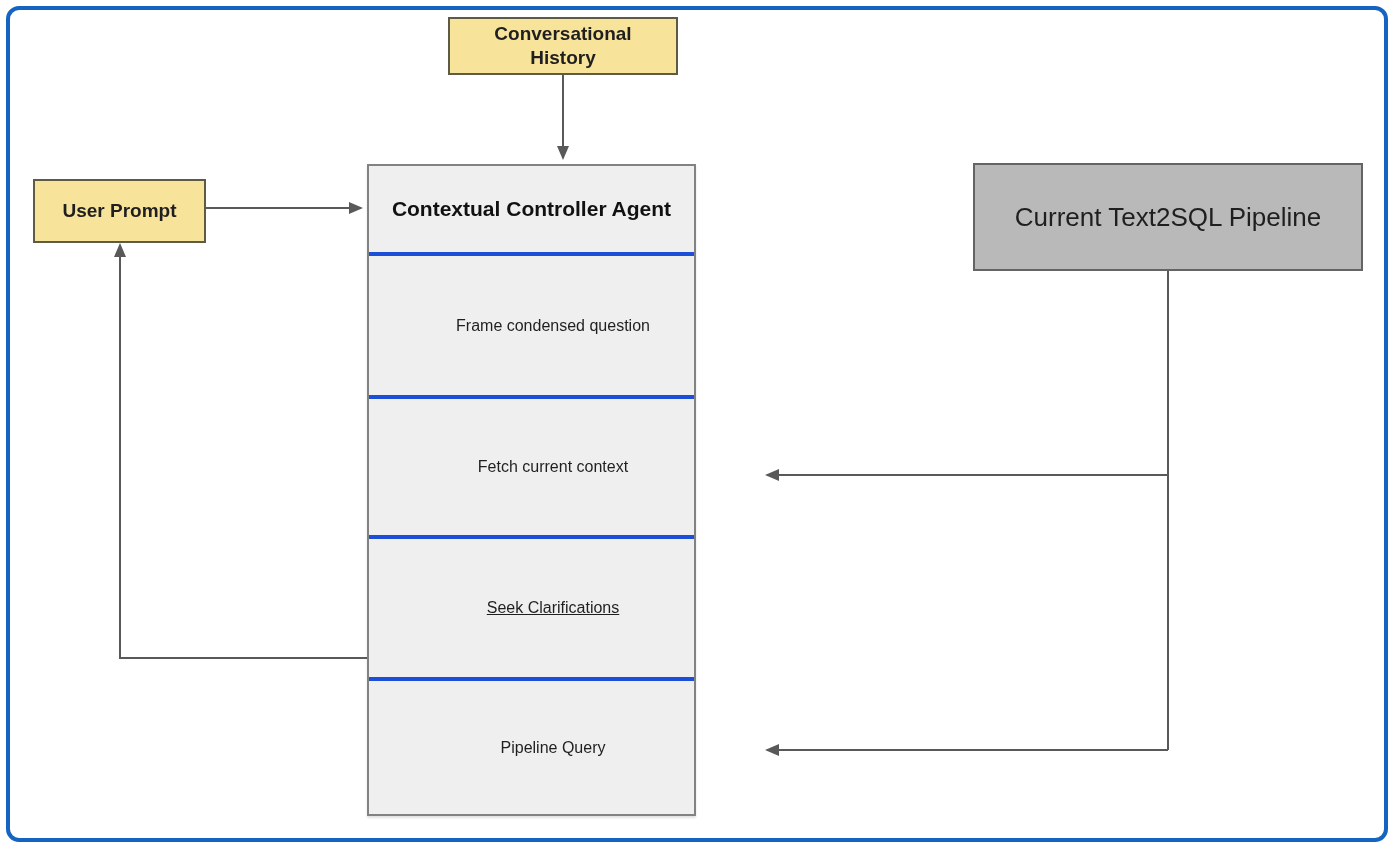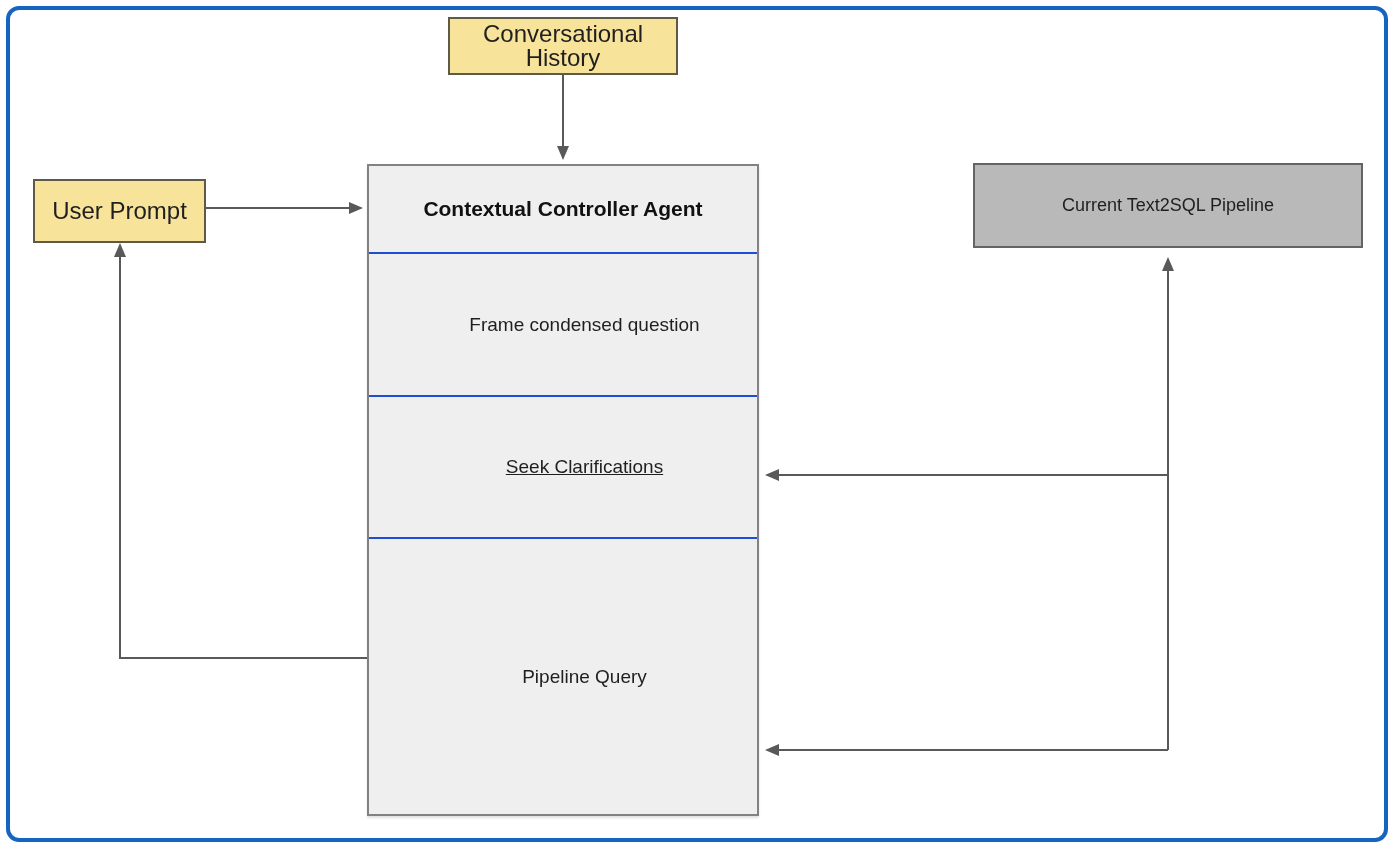--- a/index.html
+++ b/index.html
@@ -34,77 +34,78 @@
     box-sizing: border-box;
     display: flex;
     align-items: center;
     justify-content: center;
     text-align: center;
     color: #1f1f1f;
   }
   .node-yellow {
     background: #F8E39B;
     border: 2px solid #5D5A45;
-    font-size: 24px;
+    font-size: 19px;
     line-height: 24px;
+    font-weight: bold;
   }
   .node-conv {
     left: 448px;
     top: 17px;
     width: 230px;
     height: 58px;
   }
   .node-conv .wrap-label {
     width: 160px;
   }
   .node-prompt {
     left: 33px;
     top: 179px;
     width: 173px;
     height: 64px;
   }
   .node-pipeline {
     left: 973px;
     top: 163px;
     width: 390px;
-    height: 85px;
+    height: 108px;
     background: #B9B9B9;
     border: 2px solid #646464;
-    font-size: 18px;
+    font-size: 26px;
   }
   .controller {
     position: absolute;
     left: 367px;
     top: 164px;
-    width: 392px;
+    width: 329px;
     height: 652px;
     box-sizing: border-box;
     background: #EFEFEF;
     border: 2px solid #828282;
     display: flex;
     flex-direction: column;
     box-shadow: 0 2px 2px rgba(0,0,0,0.12);
   }
   .ctl-header {
     height: 86px;
     box-sizing: border-box;
     display: flex;
     align-items: center;
     justify-content: center;
     font-size: 21px;
     font-weight: bold;
     color: #111111;
   }
   .ctl-step {
     box-sizing: border-box;
-    border-top: 2px solid #1d4ed8;
+    border-top: 4px solid #1d4ed8;
     display: flex;
     align-items: center;
     justify-content: center;
-    font-size: 19px;
+    font-size: 16px;
     color: #1f1f1f;
     padding-left: 43px;
   }
   .ctl-step-1 { height: 143px; }
   .ctl-step-2 { height: 140px; }
   .ctl-step-3 { height: 142px; text-decoration: underline; }
   .ctl-step-4 { flex: 1; }
 </style>
 </head>
 <body>
@@ -131,20 +132,21 @@
     <div class="wrap-label">Conversational History</div>
   </div>
 
   <div class="node node-yellow node-prompt">
     <div>User Prompt</div>
   </div>
 
   <div class="controller">
     <div class="ctl-header">Contextual Controller Agent</div>
     <div class="ctl-step ctl-step-1">Frame condensed question</div>
+    <div class="ctl-step ctl-step-2">Fetch current context</div>
     <div class="ctl-step ctl-step-3">Seek Clarifications</div>
     <div class="ctl-step ctl-step-4">Pipeline Query</div>
   </div>
 
   <div class="node node-pipeline">
     <div>Current Text2SQL Pipeline</div>
   </div>
 
 </div>
 

